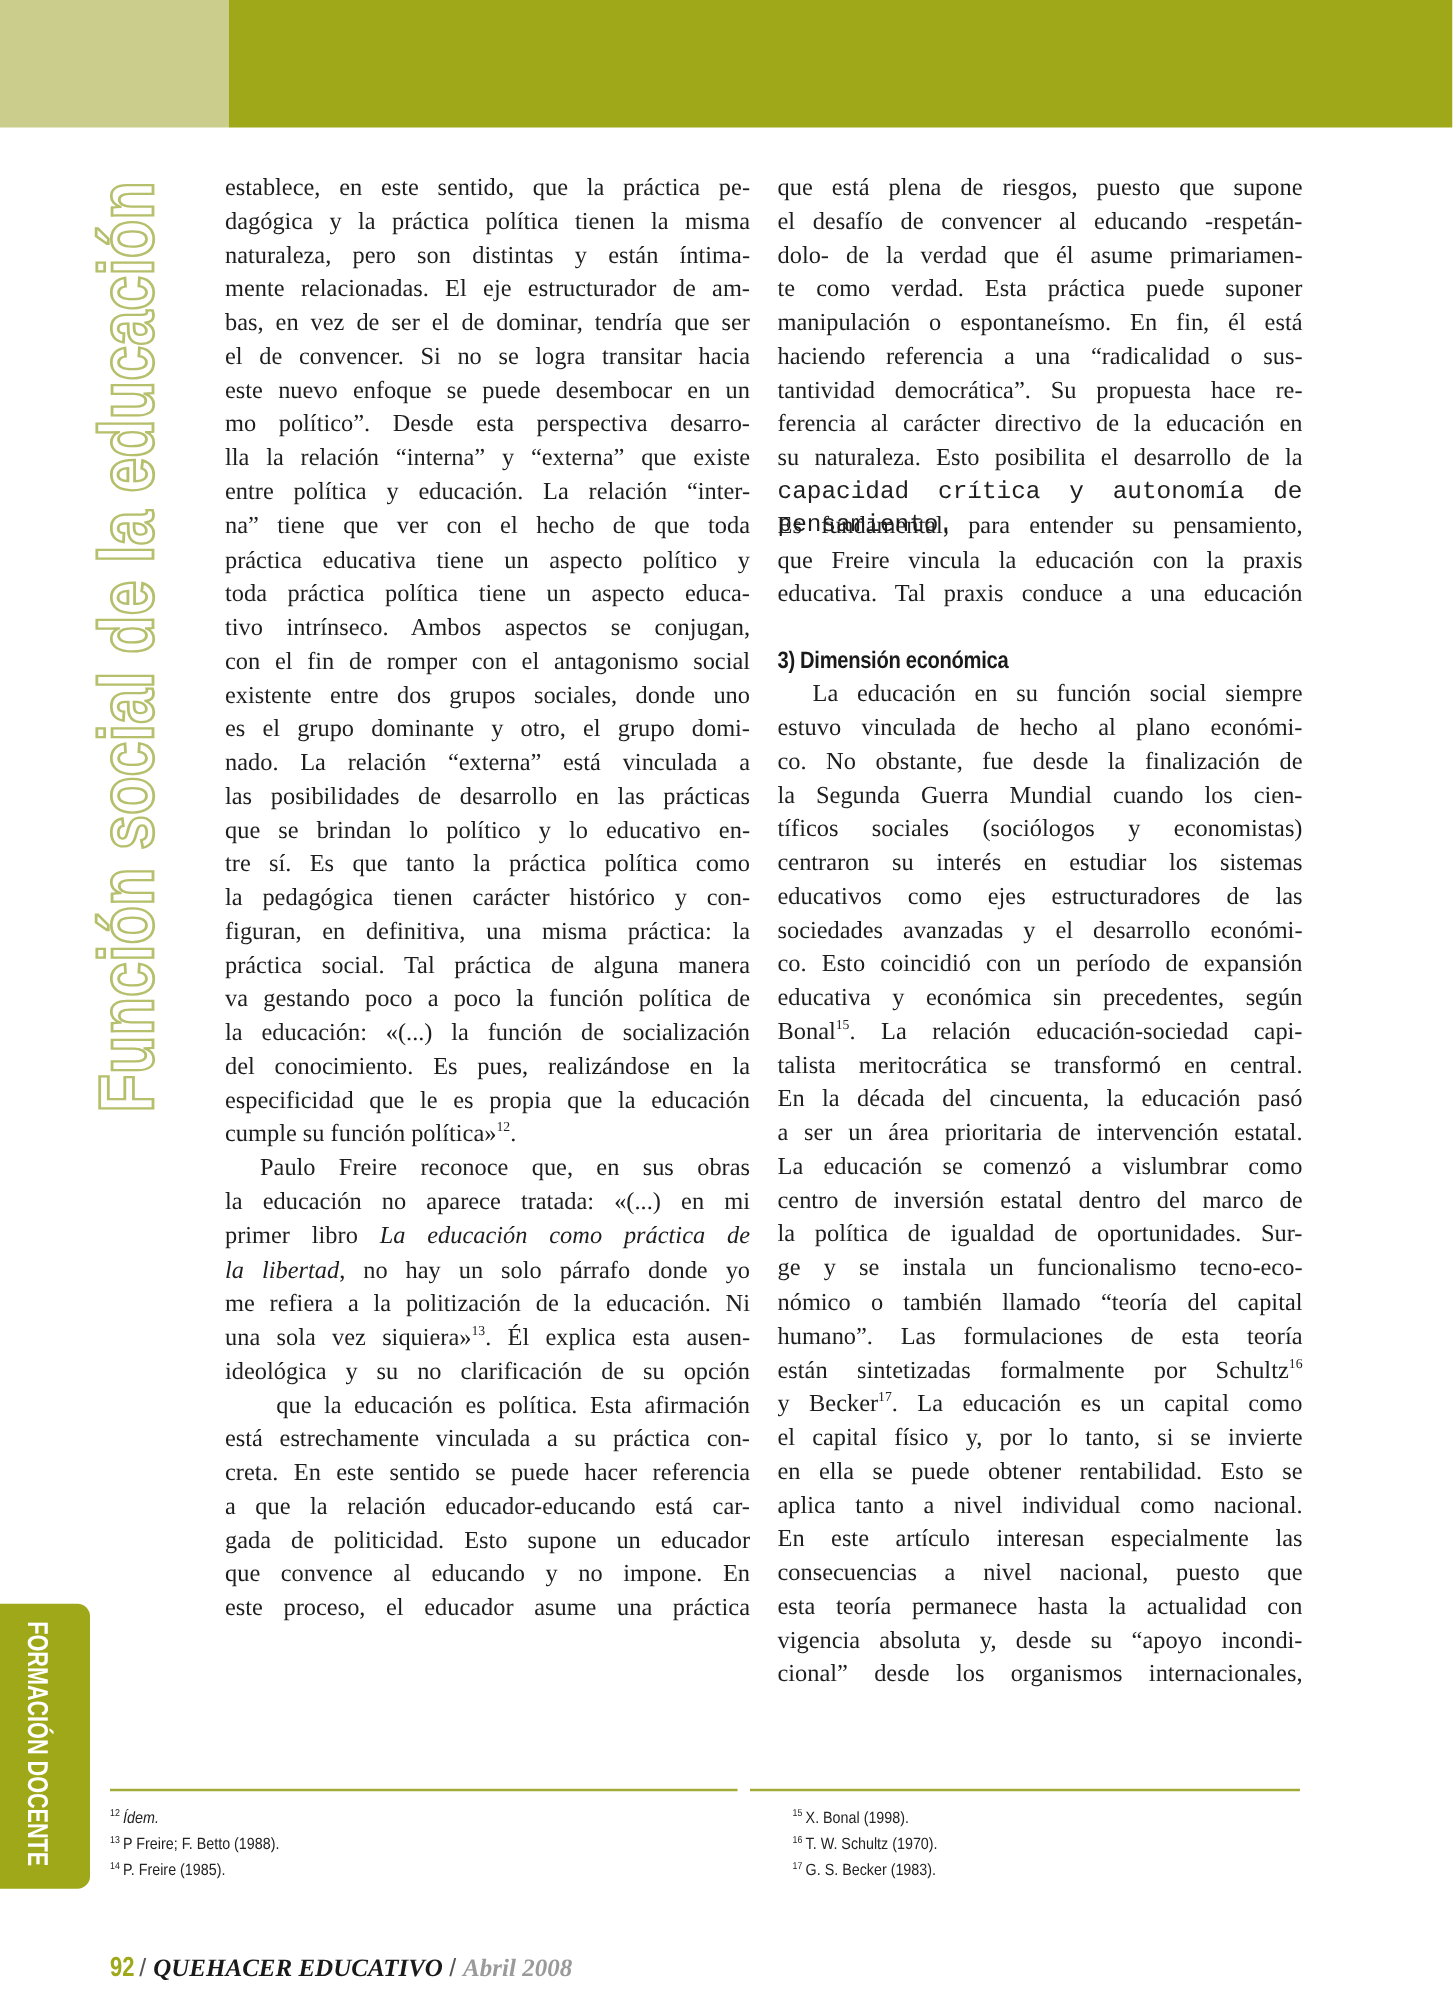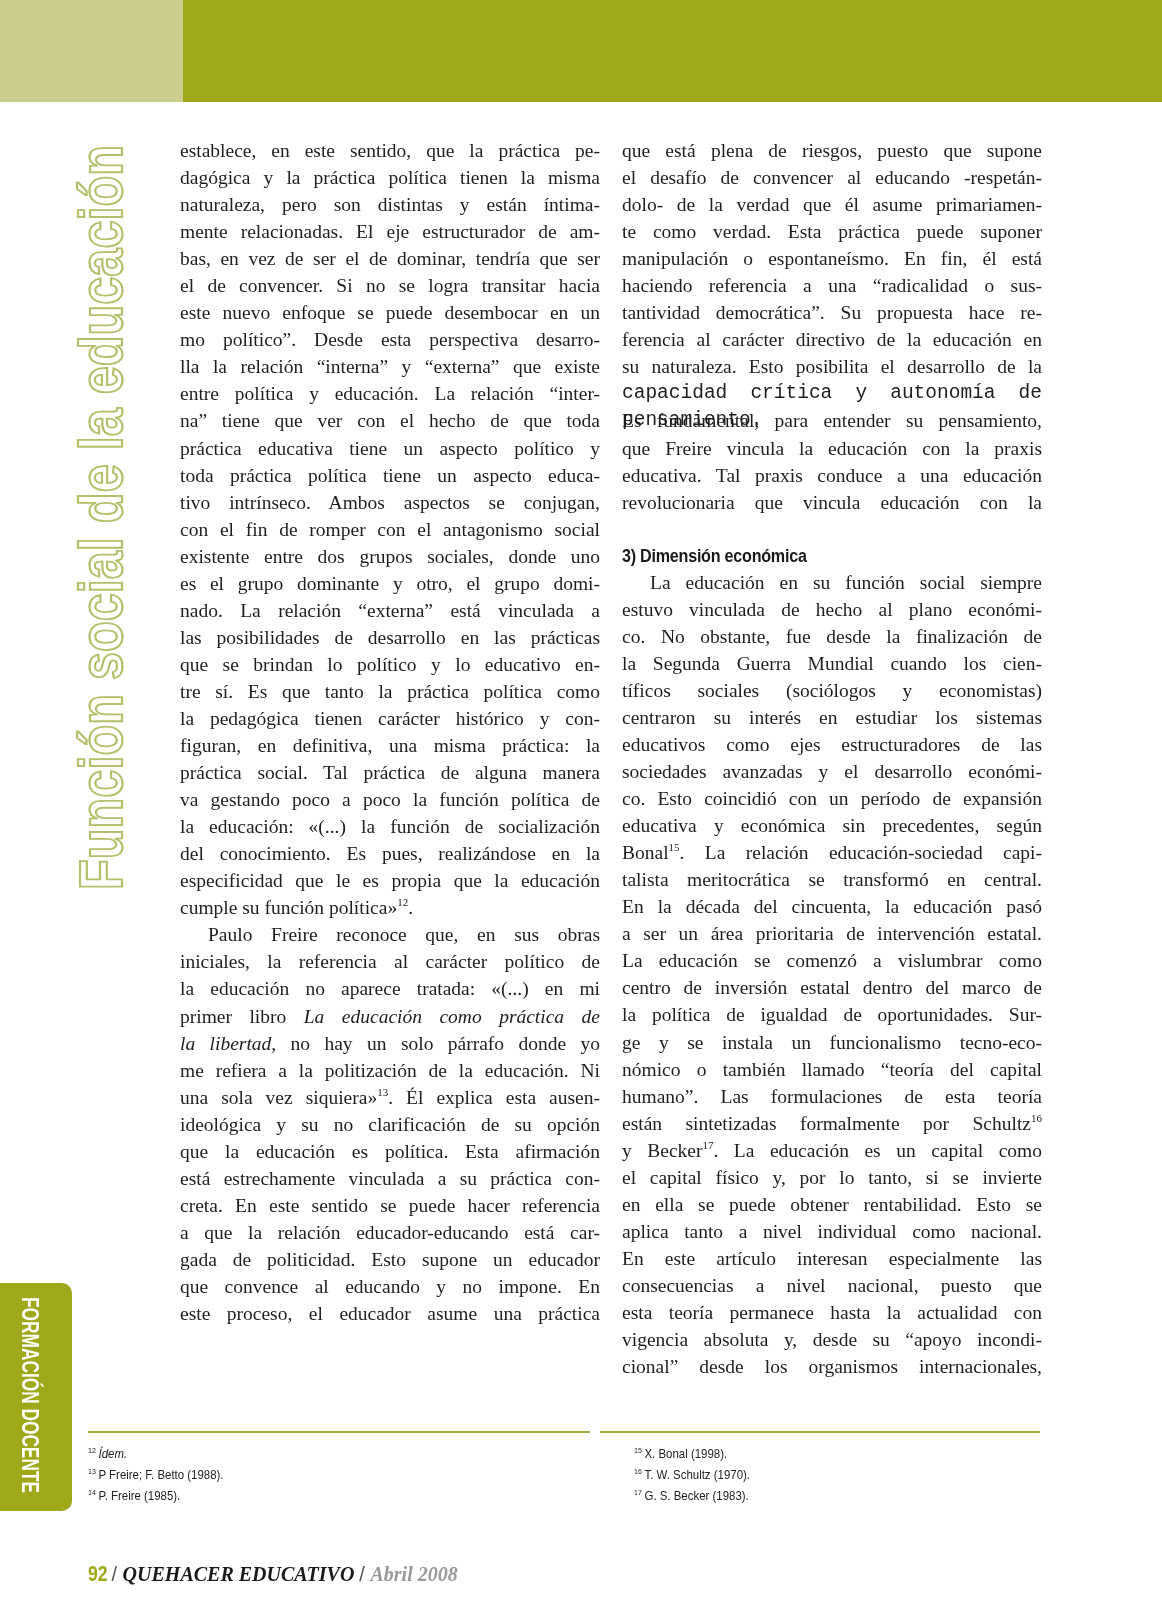--- a/index.html
+++ b/index.html
@@ -77,28 +77,27 @@
     <div class="ln" style="white-space: normal; text-align-last: justify;">tre sí. Es que tanto la práctica política como</div>
     <div class="ln" style="white-space: normal; text-align-last: justify;">la pedagógica tienen carácter histórico y con-</div>
     <div class="ln" style="white-space: normal; text-align-last: justify;">figuran, en definitiva, una misma práctica: la</div>
     <div class="ln" style="white-space: normal; text-align-last: justify;">práctica social. Tal práctica de alguna manera</div>
     <div class="ln" style="white-space: normal; text-align-last: justify;">va gestando poco a poco la función política de</div>
     <div class="ln" style="white-space: normal; text-align-last: justify;">la educación: «(...) la función de socialización</div>
     <div class="ln" style="white-space: normal; text-align-last: justify;">del conocimiento. Es pues, realizándose en la</div>
     <div class="ln" style="white-space: normal; text-align-last: justify;">especificidad que le es propia que la educación</div>
     <div class="ln last" style="white-space: normal; text-align-last: left;">cumple su función política»<sup>12</sup>.</div>
     <div class="ln indent" style="white-space: normal; text-align-last: justify;">Paulo Freire reconoce que, en sus obras</div>
-    <div class="ln" style="white-space: normal; text-align-last: justify;">iniciales, la referencia al carácter político de</div>
     <div class="ln" style="white-space: normal; text-align-last: justify;">la educación no aparece tratada: «(...) en mi</div>
     <div class="ln" style="white-space: normal; text-align-last: justify;">primer libro <i>La educación como práctica de</i></div>
     <div class="ln" style="white-space: normal; text-align-last: justify;"><i>la libertad</i>, no hay un solo párrafo donde yo</div>
     <div class="ln" style="white-space: normal; text-align-last: justify;">me refiera a la politización de la educación. Ni</div>
     <div class="ln" style="white-space: normal; text-align-last: justify;">una sola vez siquiera»<sup>13</sup>. Él explica esta ausen-</div>
     <div class="ln" style="white-space: normal; text-align-last: justify;">ideológica y su no clarificación de su opción</div>
-    <div class="ln" style="white-space: normal; text-align-last: justify;">que la educación es política. Esta afirmación</div>
+    <div class="ln" style="white-space: normal; text-align-last: justify; margin-left: 41px;">que la educación es política. Esta afirmación</div>
     <div class="ln" style="white-space: normal; text-align-last: justify;">está estrechamente vinculada a su práctica con-</div>
     <div class="ln" style="white-space: normal; text-align-last: justify;">creta. En este sentido se puede hacer referencia</div>
     <div class="ln" style="white-space: normal; text-align-last: justify;">a que la relación educador-educando está car-</div>
     <div class="ln" style="white-space: normal; text-align-last: justify;">gada de politicidad. Esto supone un educador</div>
     <div class="ln" style="white-space: normal; text-align-last: justify;">que convence al educando y no impone. En</div>
     <div class="ln" style="white-space: normal; text-align-last: justify;">este proceso, el educador asume una práctica</div>
   </div>
 <div class="col col-right" id="right-col">
     <div class="ln" style="white-space: normal; text-align-last: justify;">que está plena de riesgos, puesto que supone</div>
     <div class="ln" style="white-space: normal; text-align-last: justify;">el desafío de convencer al educando -respetán-</div>
@@ -106,21 +105,20 @@
     <div class="ln" style="white-space: normal; text-align-last: justify;">te como verdad. Esta práctica puede suponer</div>
     <div class="ln" style="white-space: normal; text-align-last: justify;">manipulación o espontaneísmo. En fin, él está</div>
     <div class="ln" style="white-space: normal; text-align-last: justify;">haciendo referencia a una “radicalidad o sus-</div>
     <div class="ln" style="white-space: normal; text-align-last: justify;">tantividad democrática”. Su propuesta hace re-</div>
     <div class="ln" style="white-space: normal; text-align-last: justify;">ferencia al carácter directivo de la educación en</div>
     <div class="ln" style="white-space: normal; text-align-last: justify;">su naturaleza. Esto posibilita el desarrollo de la</div>
     <div class="ln" style="white-space: normal; text-align-last: justify; font-family: Liberation Mono, monospace;">capacidad crítica y autonomía de pensamiento.</div>
     <div class="ln" style="white-space: normal; text-align-last: justify;">Es fundamental, para entender su pensamiento,</div>
     <div class="ln" style="white-space: normal; text-align-last: justify;">que Freire vincula la educación con la praxis</div>
     <div class="ln" style="white-space: normal; text-align-last: justify;">educativa. Tal praxis conduce a una educación</div>
-    <div class="ln" style="white-space: normal; text-align-last: justify;">revolucionaria que vincula educación con la</div>
     <div class="heading">3) Dimensión económica</div>
     <div class="ln indent" style="white-space: normal; text-align-last: justify;">La educación en su función social siempre</div>
     <div class="ln" style="white-space: normal; text-align-last: justify;">estuvo vinculada de hecho al plano económi-</div>
     <div class="ln" style="white-space: normal; text-align-last: justify;">co. No obstante, fue desde la finalización de</div>
     <div class="ln" style="white-space: normal; text-align-last: justify;">la Segunda Guerra Mundial cuando los cien-</div>
     <div class="ln" style="white-space: normal; text-align-last: justify;">tíficos sociales (sociólogos y economistas)</div>
     <div class="ln" style="white-space: normal; text-align-last: justify;">centraron su interés en estudiar los sistemas</div>
     <div class="ln" style="white-space: normal; text-align-last: justify;">educativos como ejes estructuradores de las</div>
     <div class="ln" style="white-space: normal; text-align-last: justify;">sociedades avanzadas y el desarrollo económi-</div>
     <div class="ln" style="white-space: normal; text-align-last: justify;">co. Esto coincidió con un período de expansión</div>

